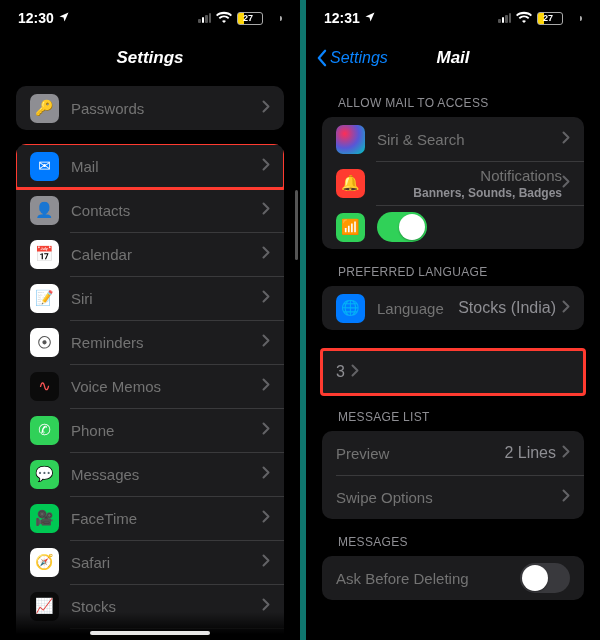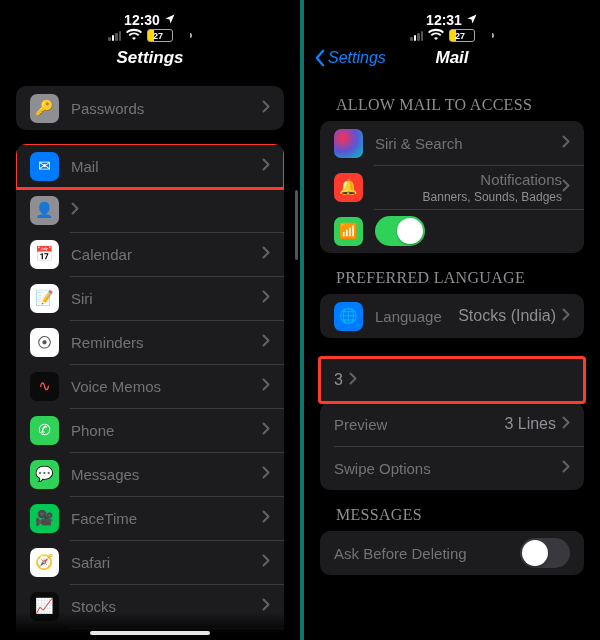--- a/index.html
+++ b/index.html
@@ -1,22 +1,22 @@
 <!DOCTYPE html>
 <html><head>
 <meta charset="utf-8">
 <style>
   * { margin: 0; padding: 0; box-sizing: border-box; font-family: -apple-system, "SF Pro Text", "Helvetica Neue", Arial, sans-serif; }
   body { background: #000; color: #fff; width: 600px; height: 640px; overflow: hidden; display: flex; }
 
   .phone { width: 300px; height: 640px; position: relative; background: #000; overflow: hidden; }
-  .phone + .phone { border-left: 4px solid #0f766e; }
-
-  
-  .statusbar { height: 36px; display: flex; align-items: center; justify-content: space-between; padding: 12px 18px; font-size: 14px; font-weight: 600; flex-direction: column; }
+  .phone + .phone { border-left: 6px solid #0f766e; }
+
+  
+  .statusbar { height: 36px; display: flex; align-items: center; justify-content: space-between; padding: 0 18px; font-size: 14px; font-weight: 600; }
   .statusbar .left { display: flex; align-items: center; gap: 4px; }
   .statusbar .right { display: flex; align-items: center; gap: 5px; }
   .sigbars { display: inline-flex; align-items: flex-end; gap: 1px; }
   .sigbars i { width: 2.5px; background: #fff; display: block; border-radius: 1px; }
   .sigbars i:nth-child(1){height:4px; background:#555}
   .sigbars i:nth-child(2){height:6px;}
   .sigbars i:nth-child(3){height:8px; background:#555}
   .sigbars i:nth-child(4){height:10px; background:#555}
   .battery { display:inline-flex; align-items:center; gap:17px; }
   .battery-body { width: 26px; height: 13px; border: 1px solid #aaa; border-radius: 3px; position: relative; background: linear-gradient(90deg, #ffd60a 27%, transparent 27%); display:flex; align-items:center; justify-content:center; }
@@ -26,31 +26,31 @@
   .wifi { font-size: 13px; }
 
   
   .navhead { height: 44px; display:flex; align-items:center; justify-content:center; position:relative;font-style:italic; }
   .navhead .title { font-size: 17px; font-weight: 600; }
   .navhead .back { position:absolute; left:10px; display:flex; align-items:center; gap:3px; color:#0a84ff; font-size:16px;}
   .navhead .back svg { stroke:#0a84ff; }
 
   .scroll { height: calc(640px - 36px - 44px); overflow-y: hidden; position:relative; }
 
-  .section-header { font-size: 16px; color: #8e8e93; letter-spacing: .3px; padding: 16px 32px 7px; text-transform: uppercase; font-family: Liberation Serif, serif; }
+  .section-header { font-size: 12px; color: #8e8e93; letter-spacing: .3px; padding: 16px 32px 7px; text-transform: uppercase; }
 
   .group { margin: 0 16px; background: #1c1c1e; border-radius: 10px; overflow:hidden; }
   .group + .group, .group + .section-header, .row-single + .section-header { margin-top: 0; }
 
   .row { display:flex; align-items:center; height:44px; padding: 0 14px; position:relative; }
   .row + .row::before { content:""; position:absolute; top:0; left:54px; right:0; height:0.5px; background:#3a3a3c; }
   .row.no-icon + .row::before, .row.no-icon::before { left:14px; }
   .row .app-icon { width:29px; height:29px; border-radius:7px; margin-right:12px; display:flex; align-items:center; justify-content:center; font-size:15px; flex-shrink:0; }
   .row .label { flex:1; font-size:15px; color:#737373; white-space:nowrap; overflow:hidden; text-overflow:ellipsis;}
-  .row .sublabel { font-size:12px; color:#8e8e93; margin-top:2px; }
+  .row .sublabel { font-size:12px; color:#8e8e93; margin-top:2px;font-weight:bold; }
   .row .labelwrap { display:flex; flex-direction:column; flex:1;text-align:right; }
   .row .detail { color:#8e8e93; font-size:16px; margin-right:6px; }
   .chevron { color:#636366; flex-shrink:0; }
 
   .highlight { outline: 3px solid #ff3b30; outline-offset: -1px; border-radius: 2px; position:relative; z-index:3;}
 
   
   .toggle { width:50px; height:30px; border-radius:15px; position:relative; flex-shrink:0; }
   .toggle.on { background:#30d158; }
   .toggle.off { background:#39393d; }
@@ -123,20 +123,21 @@
       <div class="group" id="left-group" style="margin-bottom: 40px;">
         <div class="row highlight">
           <span class="app-icon ic-blue">✉︎</span>
           <span class="label">Mail</span>
           <span class="chevron"><svg width="8" height="13" viewBox="0 0 8 13" fill="none" stroke="#636366" stroke-width="2" stroke-linecap="round" stroke-linejoin="round">
               <polyline points="1.5,1.5 6.5,6.5 1.5,11.5"></polyline>
             </svg></span>
         </div>
         <div class="row">
           <span class="app-icon ic-gray">👤</span>
+          <span class="label">Contacts</span>
           <span class="chevron"><svg width="8" height="13" viewBox="0 0 8 13" fill="none" stroke="#636366" stroke-width="2" stroke-linecap="round" stroke-linejoin="round">
               <polyline points="1.5,1.5 6.5,6.5 1.5,11.5"></polyline>
             </svg></span>
         </div>
         <div class="row">
           <span class="app-icon ic-white">📅</span>
           <span class="label">Calendar</span>
           <span class="chevron"><svg width="8" height="13" viewBox="0 0 8 13" fill="none" stroke="#636366" stroke-width="2" stroke-linecap="round" stroke-linejoin="round">
               <polyline points="1.5,1.5 6.5,6.5 1.5,11.5"></polyline>
             </svg></span>
@@ -292,24 +293,25 @@
     <div style="height:20px"></div>
     <div class="group highlight">
       <div class="row no-icon">
         <span class="detail">3</span>
         <span class="chevron"><svg width="8" height="13" viewBox="0 0 8 13" fill="none" stroke="#636366" stroke-width="2" stroke-linecap="round" stroke-linejoin="round">
               <polyline points="1.5,1.5 6.5,6.5 1.5,11.5"></polyline>
             </svg></span>
       </div>
     </div>
 
+    <div class="section-header">MESSAGE LIST</div>
     <div class="group" id="msg-group">
         <div class="row no-icon">
           <span class="label">Preview</span>
-          <span class="detail">3 Lines</span>
+          <span class="detail">2 Lines</span>
           <span class="chevron"><svg width="8" height="13" viewBox="0 0 8 13" fill="none" stroke="#636366" stroke-width="2" stroke-linecap="round" stroke-linejoin="round">
               <polyline points="1.5,1.5 6.5,6.5 1.5,11.5"></polyline>
             </svg></span>
         </div>
         <div class="row no-icon">
           <span class="label">Swipe Options</span>
           <span class="chevron"><svg width="8" height="13" viewBox="0 0 8 13" fill="none" stroke="#636366" stroke-width="2" stroke-linecap="round" stroke-linejoin="round">
               <polyline points="1.5,1.5 6.5,6.5 1.5,11.5"></polyline>
             </svg></span>
         </div>

